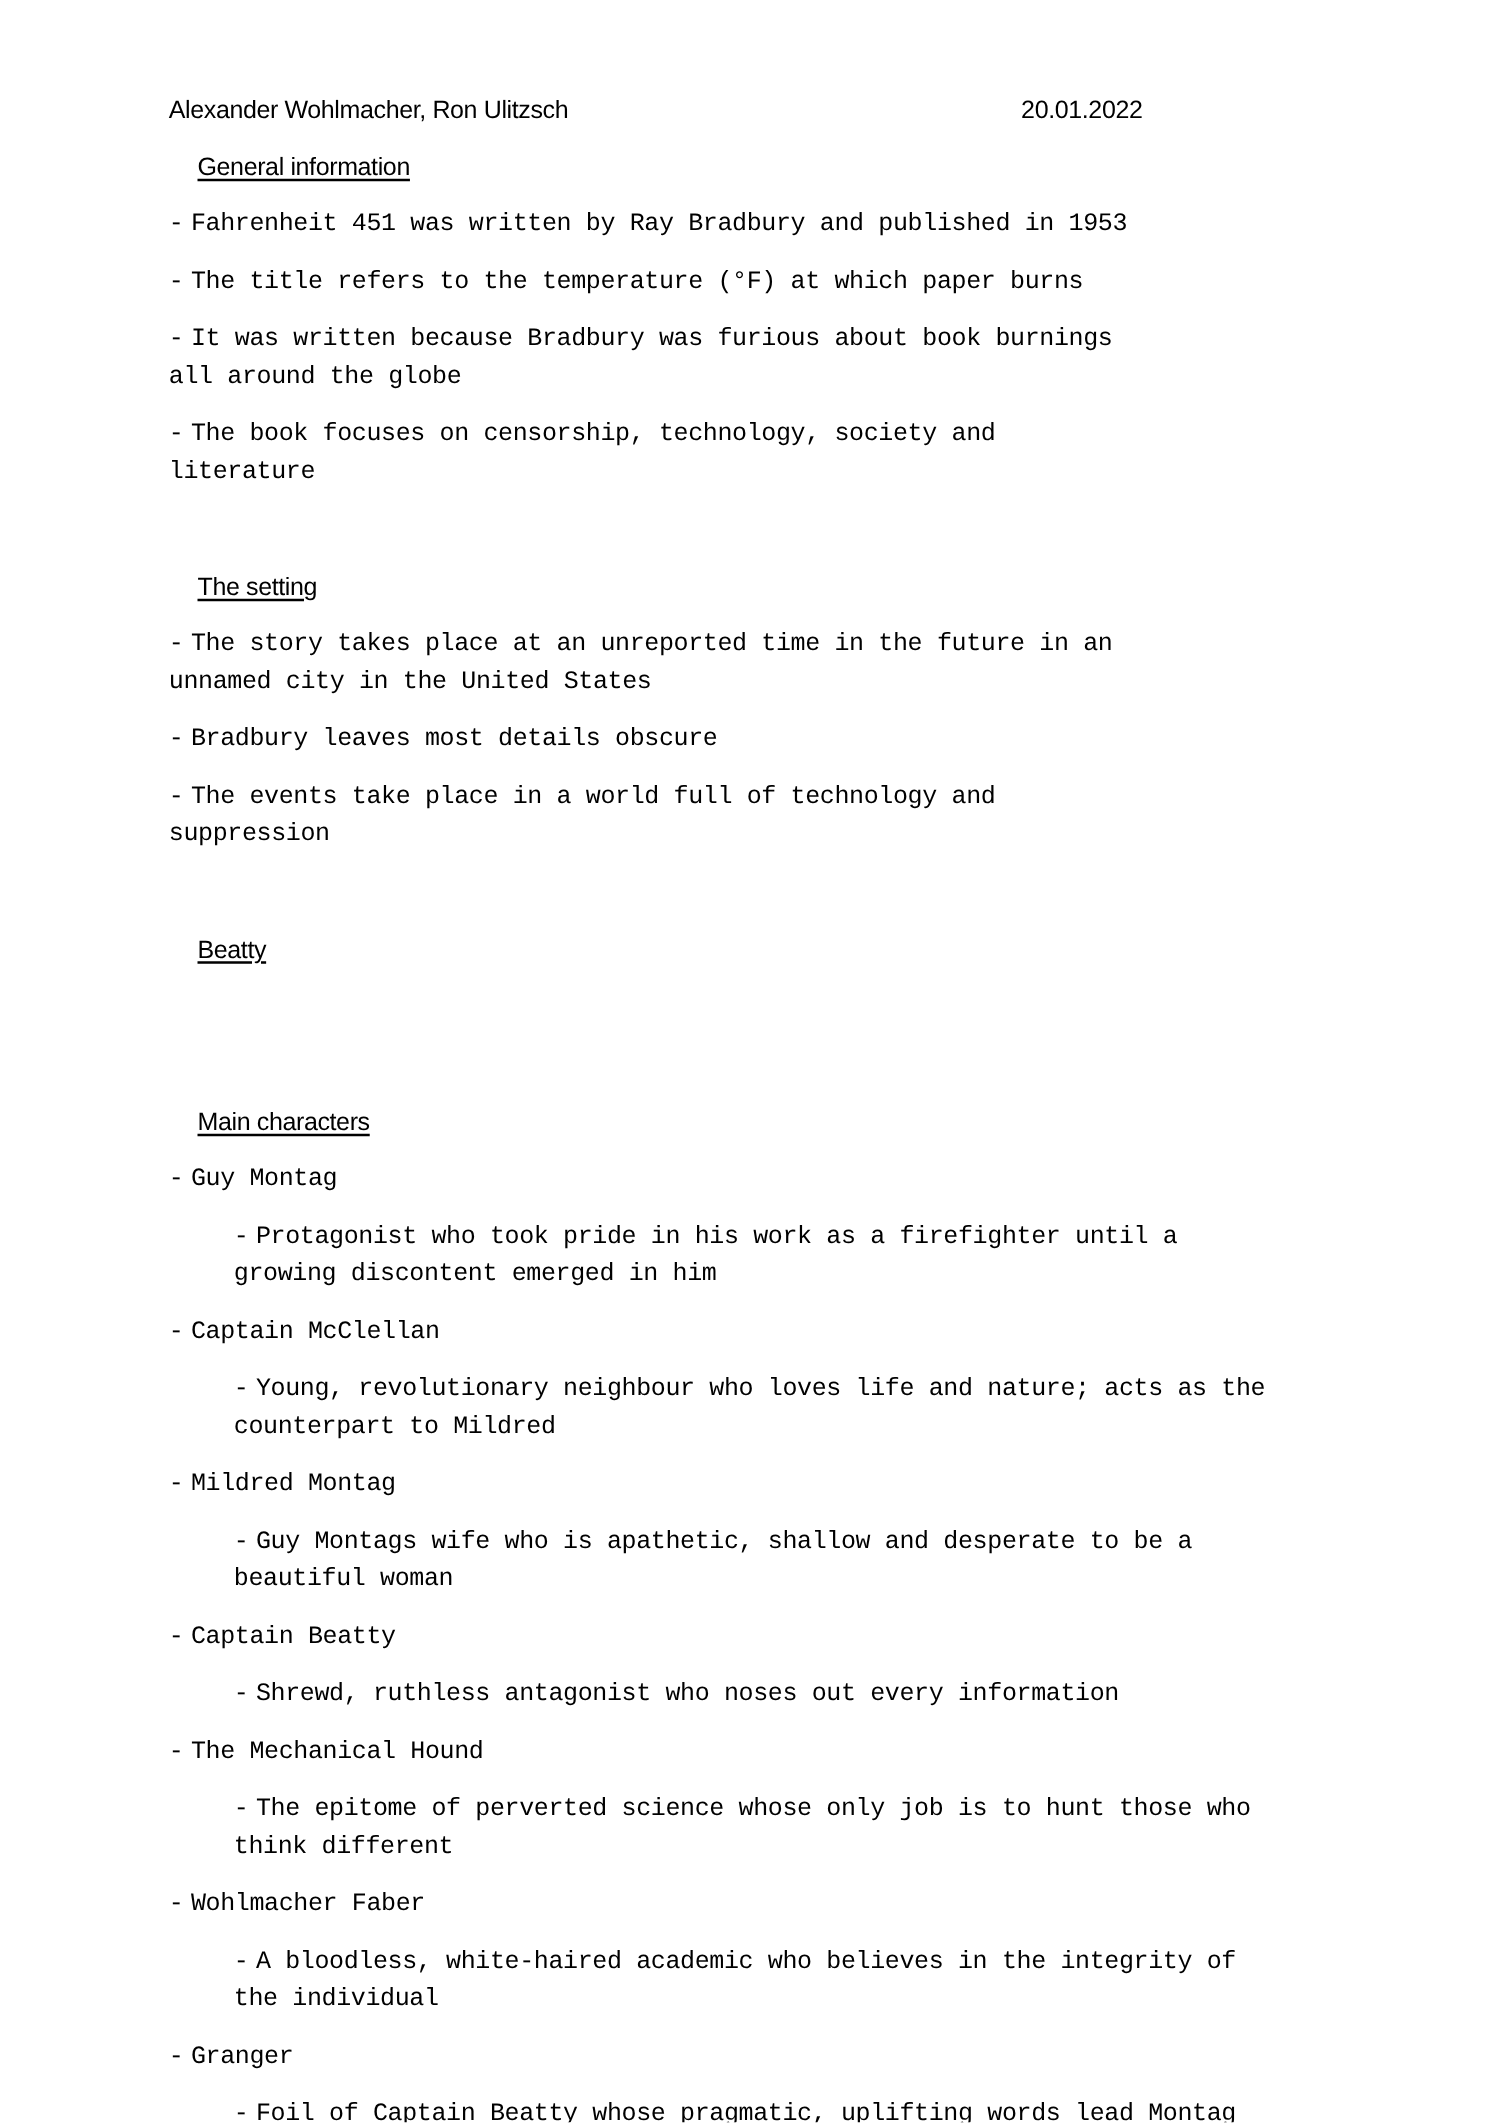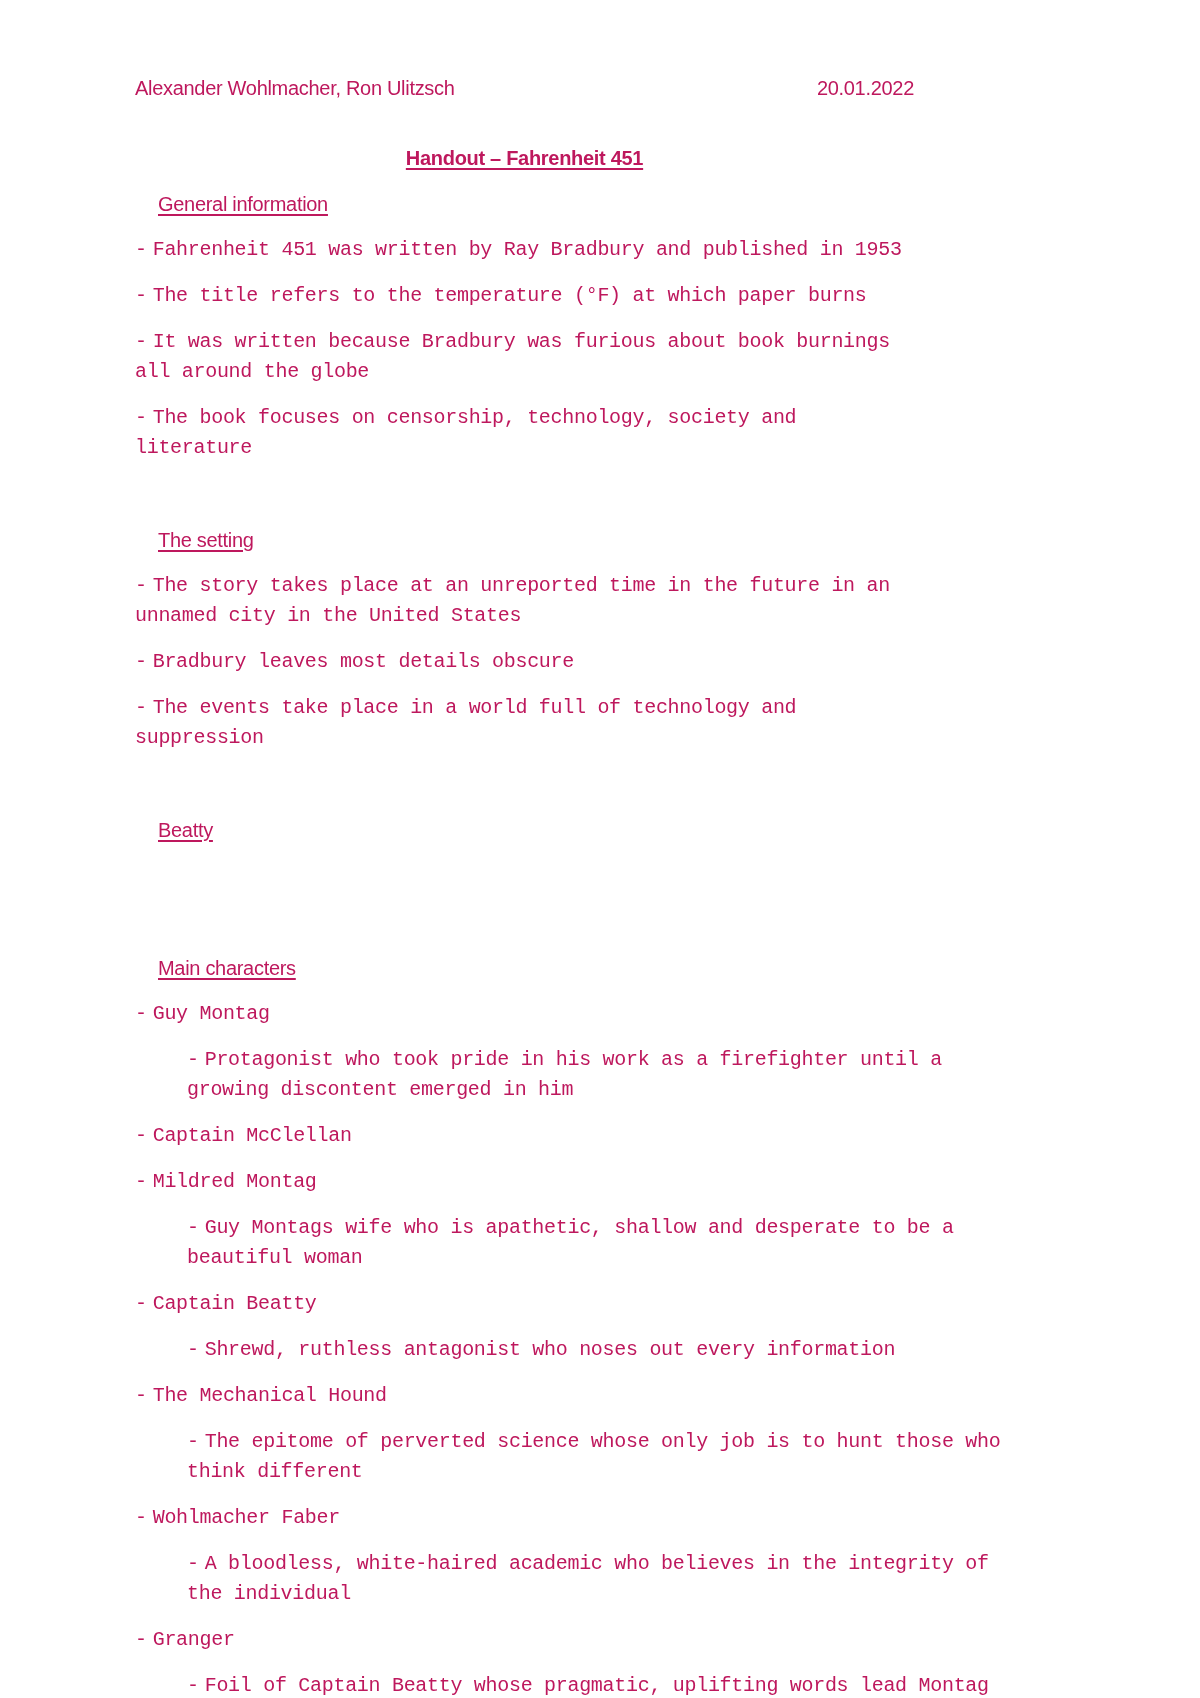--- a/index.html
+++ b/index.html
@@ -7,21 +7,21 @@
     padding: 0;
     background: #ffffff;
   }
   .page {
     position: relative;
     width: 1049px;
     height: 1698px;
     box-sizing: border-box;
     padding: 73px 135px 60px 135px;
     background: #ffffff;
-    color: #be185d;
+    color: #000000;
     font-family: "Liberation Sans", sans-serif;
     font-size: 20px;
     line-height: 30px;
     letter-spacing: -0.3px;
     overflow: hidden;
   }
   .doc-header {
     display: flex;
     justify-content: space-between;
     margin: 0 0 16px 0;
@@ -65,23 +65,20 @@
 </head>
 <body>
 
 <div class="page">
 
   <div class="doc-header">
     <span>Alexander Wohlmacher, Ron Ulitzsch</span>
     <span>20.01.2022</span>
   </div>
 
-  <div class="title-row">
-    <span class="doc-title">Handout – Fahrenheit 451</span>
-  </div>
 
   <div class="heading">
     <span class="u">General information</span>
   </div>
   <p class="bullet">
     <span class="dash">-</span><span>Fahrenheit 451 was written by Ray Bradbury and published in 1953</span>
   </p>
   <p class="bullet">
     <span class="dash">-</span><span>The title refers to the temperature (°F) at which paper burns</span>
   </p>
@@ -123,20 +120,23 @@
   <p class="bullet">
     <span class="dash">-</span><span>Guy Montag</span>
   </p>
   <p class="bullet sub">
     <span class="dash">-</span><span>Protagonist who took pride in his work as a firefighter until a growing discontent emerged in him</span>
   </p>
 
   <p class="bullet">
     <span class="dash">-</span><span>Captain McClellan</span>
   </p>
+  <p class="bullet sub">
+    <span class="dash">-</span><span>Young, revolutionary neighbour who loves life and nature; acts as the counterpart to Mildred</span>
+  </p>
 
   <p class="bullet">
     <span class="dash">-</span><span>Mildred Montag</span>
   </p>
   <p class="bullet sub">
     <span class="dash">-</span><span>Guy Montags wife who is apathetic, shallow and desperate to be a beautiful woman</span>
   </p>
 
   <p class="bullet">
     <span class="dash">-</span><span>Captain Beatty</span>

